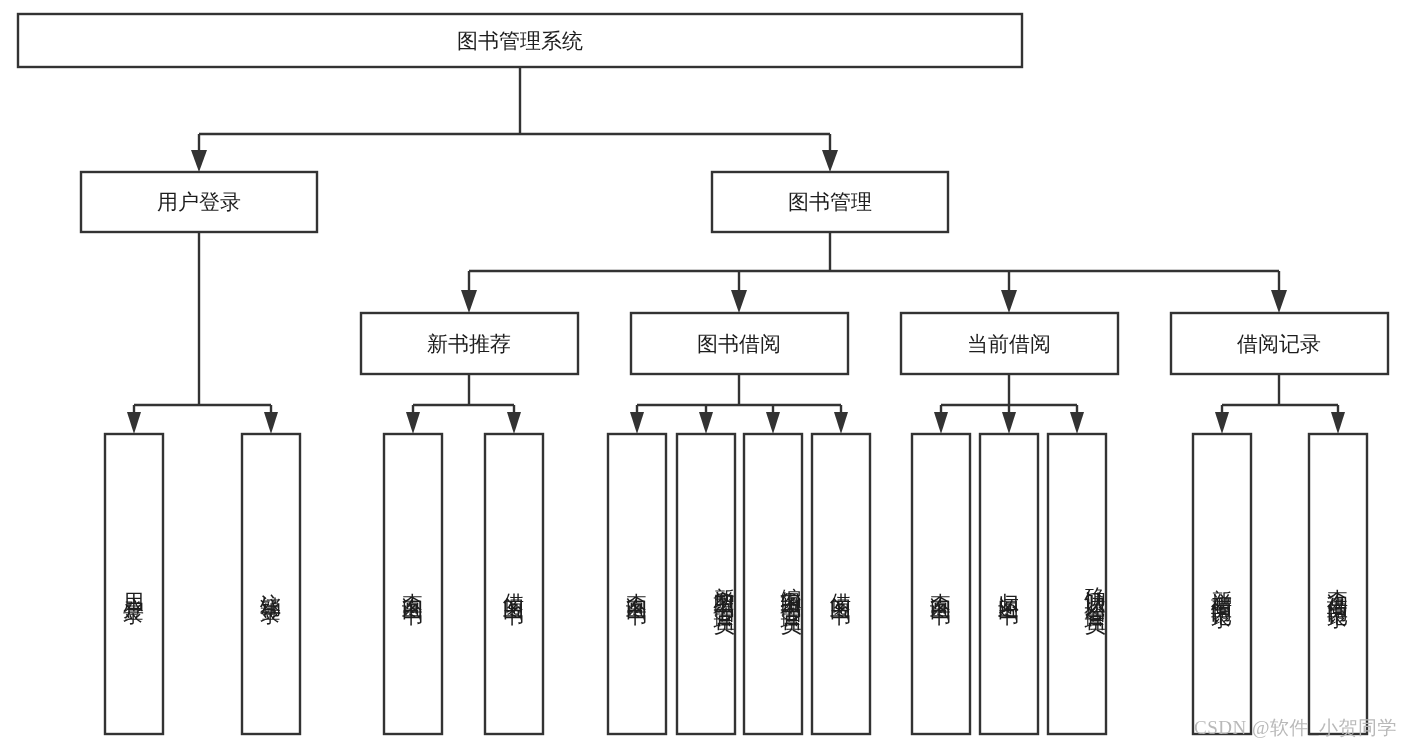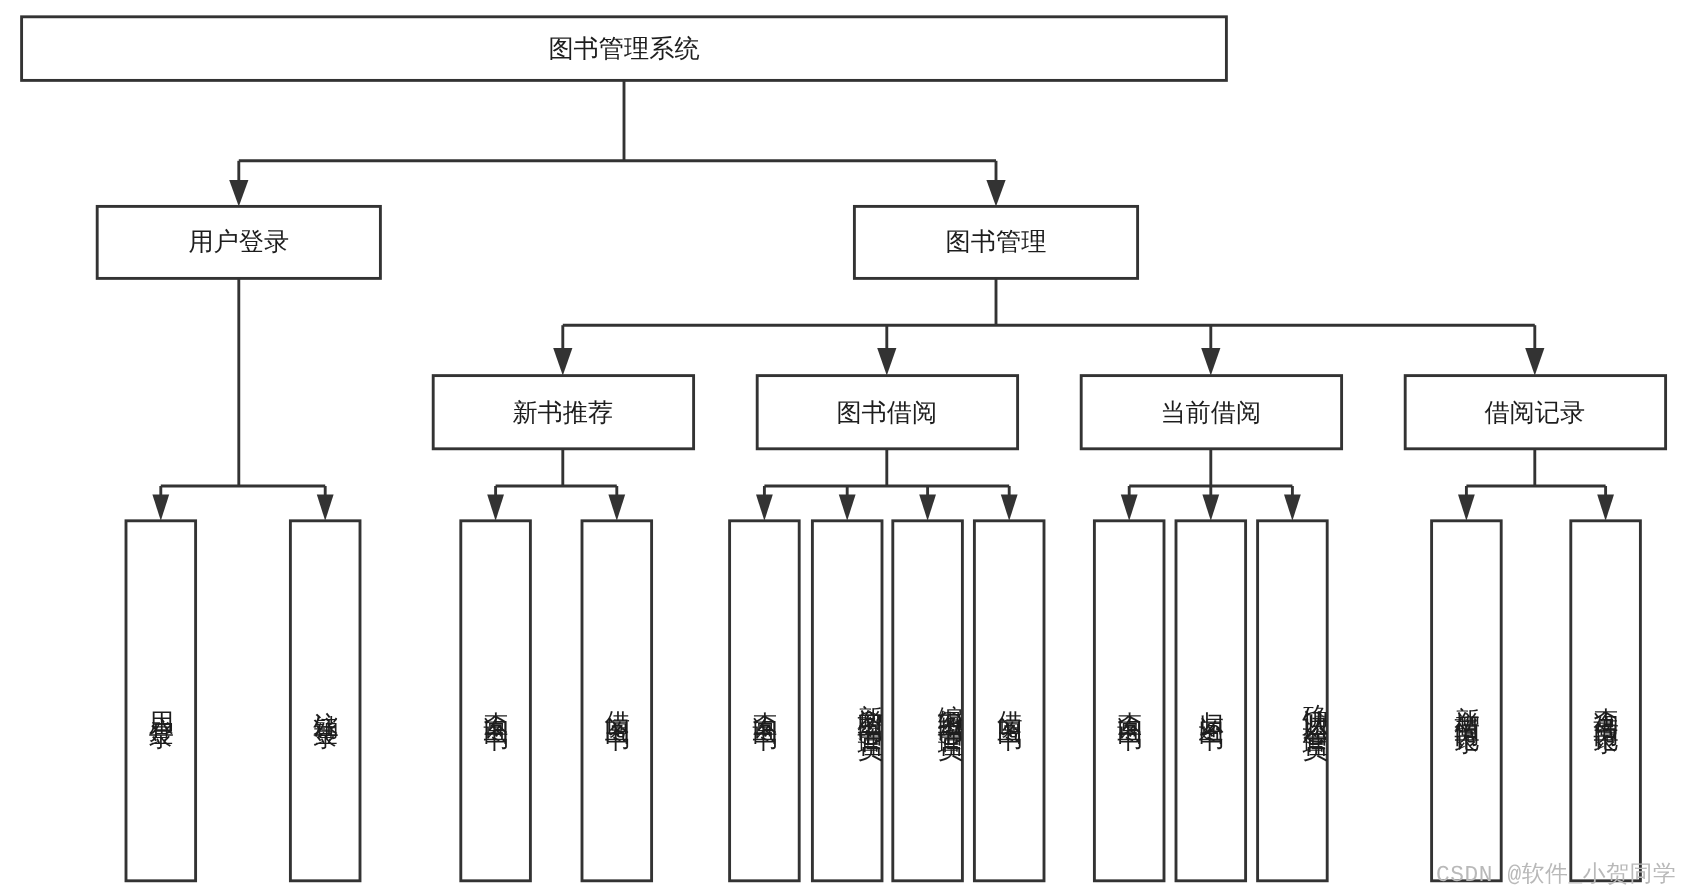--- a/index.html
+++ b/index.html
@@ -61,21 +61,21 @@
     letter-spacing: 4px;
     color: #1d1d1d;
     text-align: center;
     white-space: nowrap;
     pointer-events: none;
   }
   .watermark {
     position: absolute;
     right: 8px;
     bottom: 6px;
-    font-family: Liberation Mono, monospace;
+    font-family: Liberation Serif, serif;
     font-size: 19px;
     color: #b9b9b9;
     letter-spacing: 0.5px;
     user-select: none;
     white-space: nowrap;
     margin-left: 24px;
   }
 </style>
 </head>
 <body>

